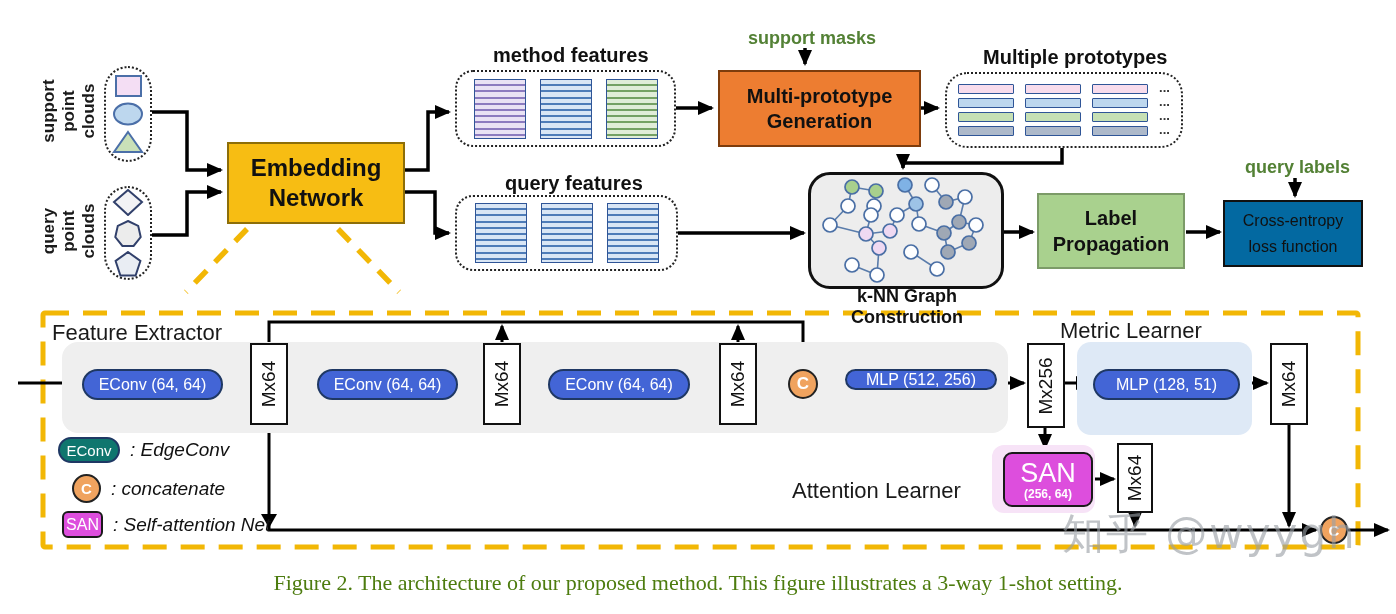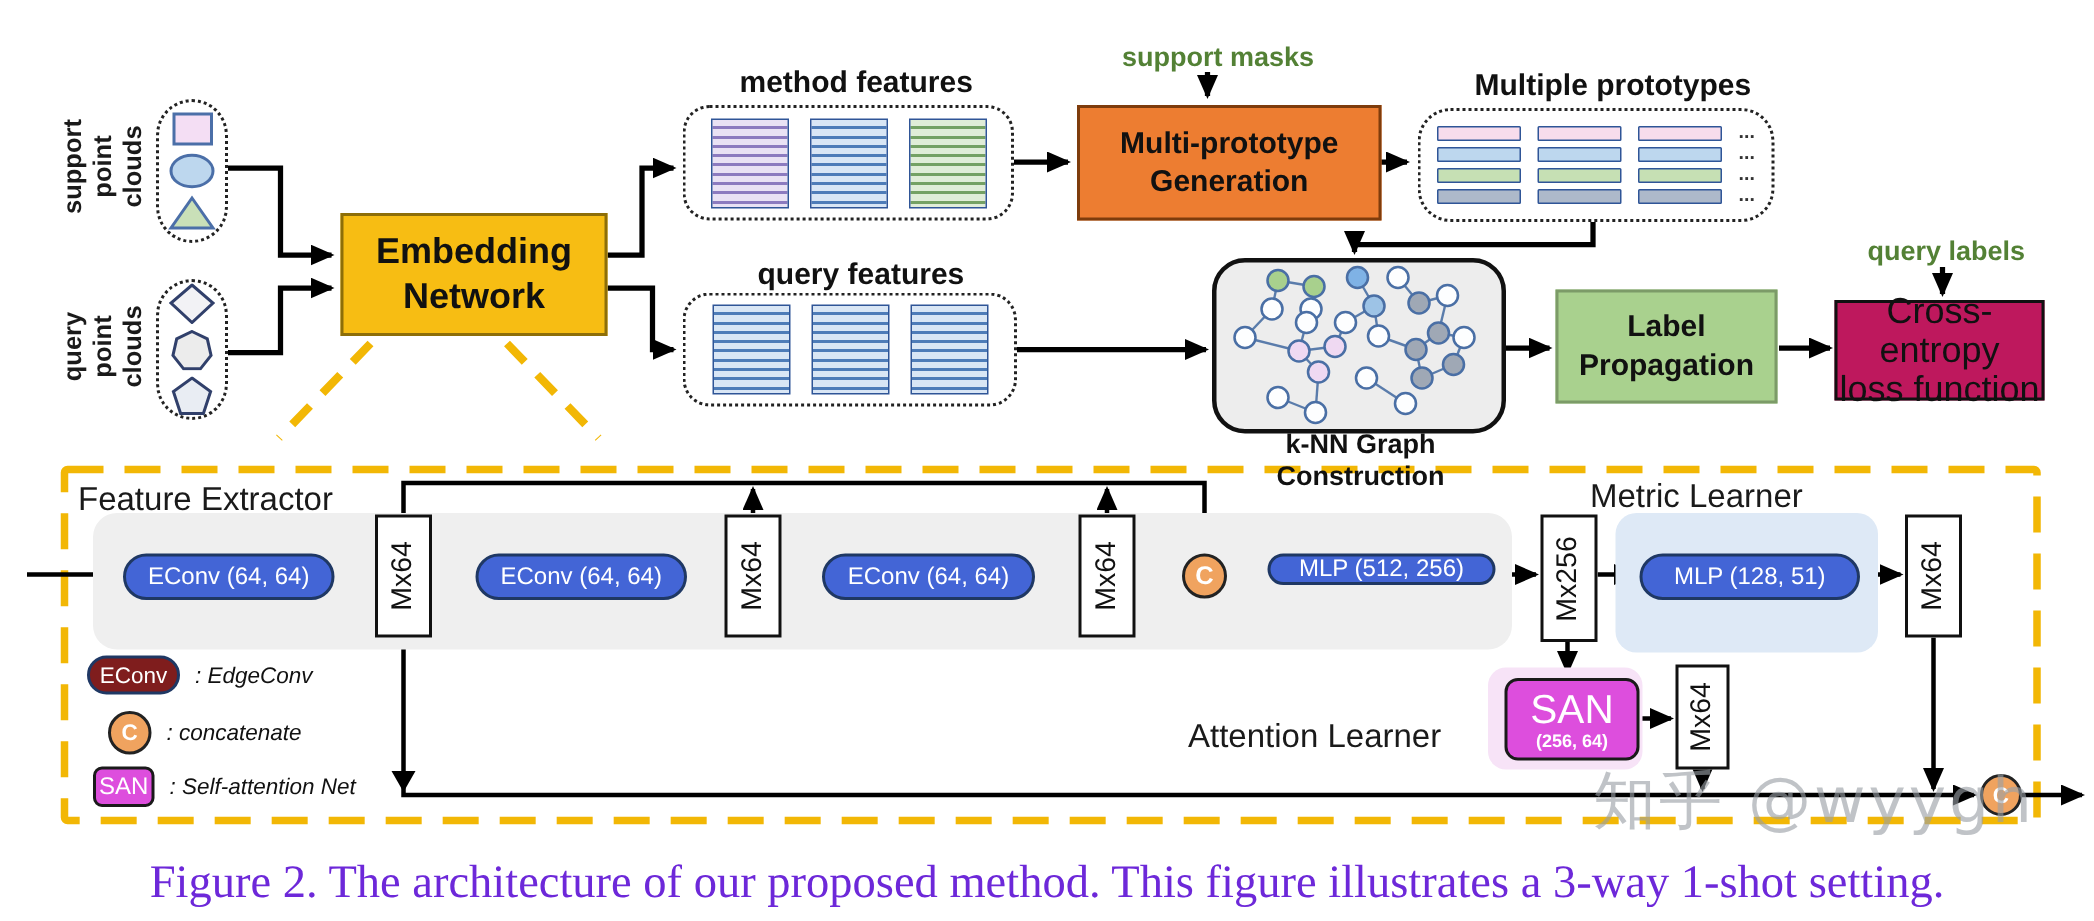--- a/index.html
+++ b/index.html
@@ -8,21 +8,21 @@
   #overlay{position:absolute;left:0;top:0;width:1396px;height:614px;pointer-events:none;}
   .pre{white-space:pre-line;}
   .vlabel{position:absolute;width:76px;height:62px;transform:rotate(-90deg);transform-origin:center;
           font-weight:bold;font-size:17px;line-height:20px;text-align:center;color:#1a1a1a;}
   .capsule{position:absolute;border:2.2px dotted #222;border-radius:24px;display:flex;flex-direction:column;
            align-items:center;justify-content:center;gap:4px;background:#fff;}
   .box{position:absolute;display:flex;align-items:center;justify-content:center;text-align:center;box-sizing:border-box;}
   .gold{background:#F7BD13;border:2.5px solid #8d6e08;font-weight:bold;font-size:24px;line-height:30px;}
   .orangebox{background:#ED7D31;border:2.5px solid #7e3c0c;font-weight:bold;font-size:20px;line-height:25px;}
   .greenbox{background:#A9D18E;border:2px solid #7c9b68;font-weight:bold;font-size:20px;line-height:26px;}
-  .whitebox{background:#be185d;border:2.5px solid #111;font-size:24px;line-height:26px;}
+  .whitebox{background:#0369a1;border:2.5px solid #111;font-size:16px;line-height:26px;}
   .lbl{position:absolute;font-weight:bold;}
   .f20{font-size:20px;} .f18{font-size:18px;}
   .greentxt{color:#538135;}
   .seclbl{position:absolute;font-size:22px;font-weight:normal;color:#1a1a1a;}
   .dotbox{position:absolute;border:2.2px dotted #222;border-radius:18px;background:#fff;
           display:flex;align-items:center;justify-content:center;gap:14px;box-sizing:border-box;}
   .stripes{width:52px;height:60px;border:1.6px solid #2F5597;box-sizing:border-box;}
   .st-purple{background:repeating-linear-gradient(180deg,#E9E2F4 0 4.2px,#8C7BBF 4.2px 6.2px);}
   .st-blue{background:repeating-linear-gradient(180deg,#D9E6F5 0 4.2px,#4E7CB8 4.2px 6.2px);}
   .st-green{background:repeating-linear-gradient(180deg,#E0EDD8 0 4.2px,#74A164 4.2px 6.2px);}
@@ -39,29 +39,29 @@
         font-size:16px;font-weight:500;display:flex;align-items:center;justify-content:center;box-sizing:border-box;}
   .mx{position:absolute;background:#fff;border:2.5px solid #111;display:flex;align-items:center;justify-content:center;box-sizing:border-box;}
   .mx span{transform:rotate(-90deg);white-space:nowrap;font-size:19px;font-weight:500;color:#111;}
   .concat{position:absolute;border-radius:50%;background:#F0A35F;border:2px solid #222;color:#fff;
           font-weight:bold;display:flex;align-items:center;justify-content:center;box-sizing:border-box;}
   .sanbox{position:absolute;background:#DD4EDD;border:2.5px solid #1a1a1a;border-radius:9px;color:#fff;
           display:flex;flex-direction:column;align-items:center;justify-content:center;box-sizing:border-box;}
   .sanbox .t1{font-size:27px;line-height:28px;font-weight:500;}
   .sanbox .t2{font-size:12px;line-height:14px;font-weight:bold;}
   .legendrow{position:absolute;display:flex;align-items:center;gap:10px;}
-  .lg-econv{background:#7f1d1d;border:2px solid #1F3864;border-radius:13px;color:#fff;font-size:15px;font-weight:500;
+  .lg-econv{background:#0f766e;border:2px solid #1F3864;border-radius:13px;color:#fff;font-size:15px;font-weight:500;
             width:62px;height:26px;display:flex;align-items:center;justify-content:center;box-sizing:border-box;}
   .lg-c{background:#F0A35F;border:2px solid #222;border-radius:50%;color:#fff;font-size:15px;font-weight:bold;
         width:29px;height:29px;display:flex;align-items:center;justify-content:center;box-sizing:border-box;}
   .lg-san{background:#DD4EDD;border:2px solid #1a1a1a;border-radius:6px;color:#fff;font-size:16px;font-weight:500;
           width:41px;height:27px;display:flex;align-items:center;justify-content:center;box-sizing:border-box;}
-  .lg-desc{font-style:italic;font-size:15px;color:#111;}
+  .lg-desc{font-style:italic;font-size:19px;color:#111;}
   #caption{position:absolute;left:0;top:570px;width:100%;text-align:center;
-           font-family:"Liberation Serif","DejaVu Serif",serif;font-size:31px;color:#6d28d9;}
+           font-family:"Liberation Serif","DejaVu Serif",serif;font-size:22px;color:#4d7c0f;}
   #watermark{position:absolute;left:1062px;top:506px;font-size:42px;color:#9aa0a6;opacity:0.62;
              letter-spacing:2px;font-family:"DejaVu Sans",sans-serif;z-index:5;}
 </style>
 </head>
 <body>
 
 <div id="fig">
 
   <svg id="overlay" viewBox="0 0 1396 614">
     <defs>

